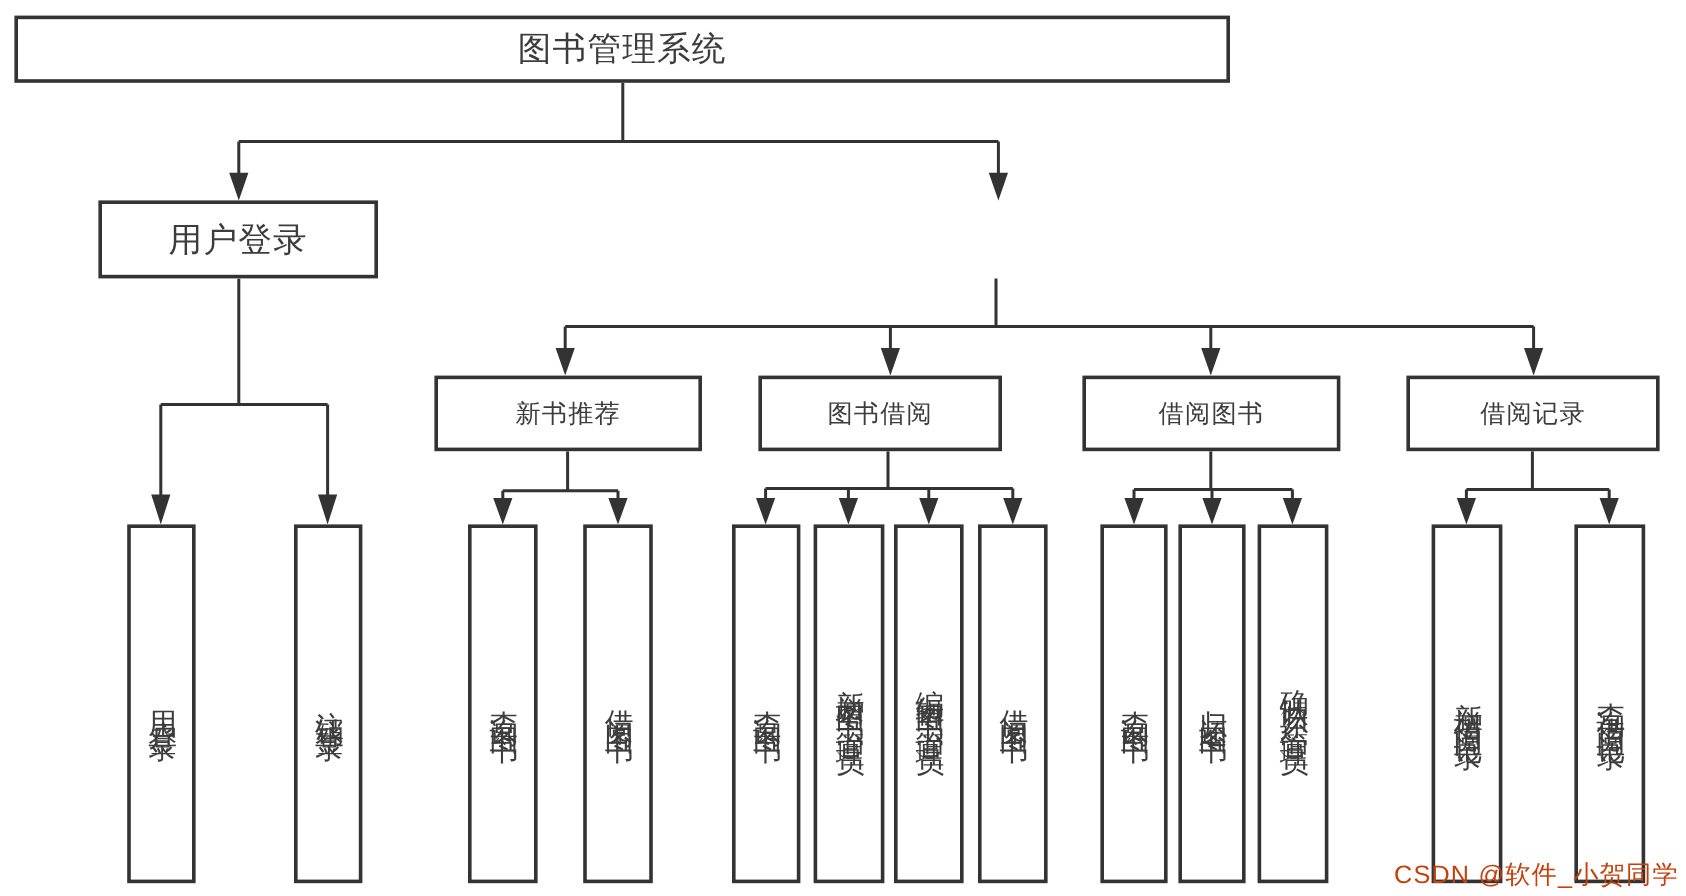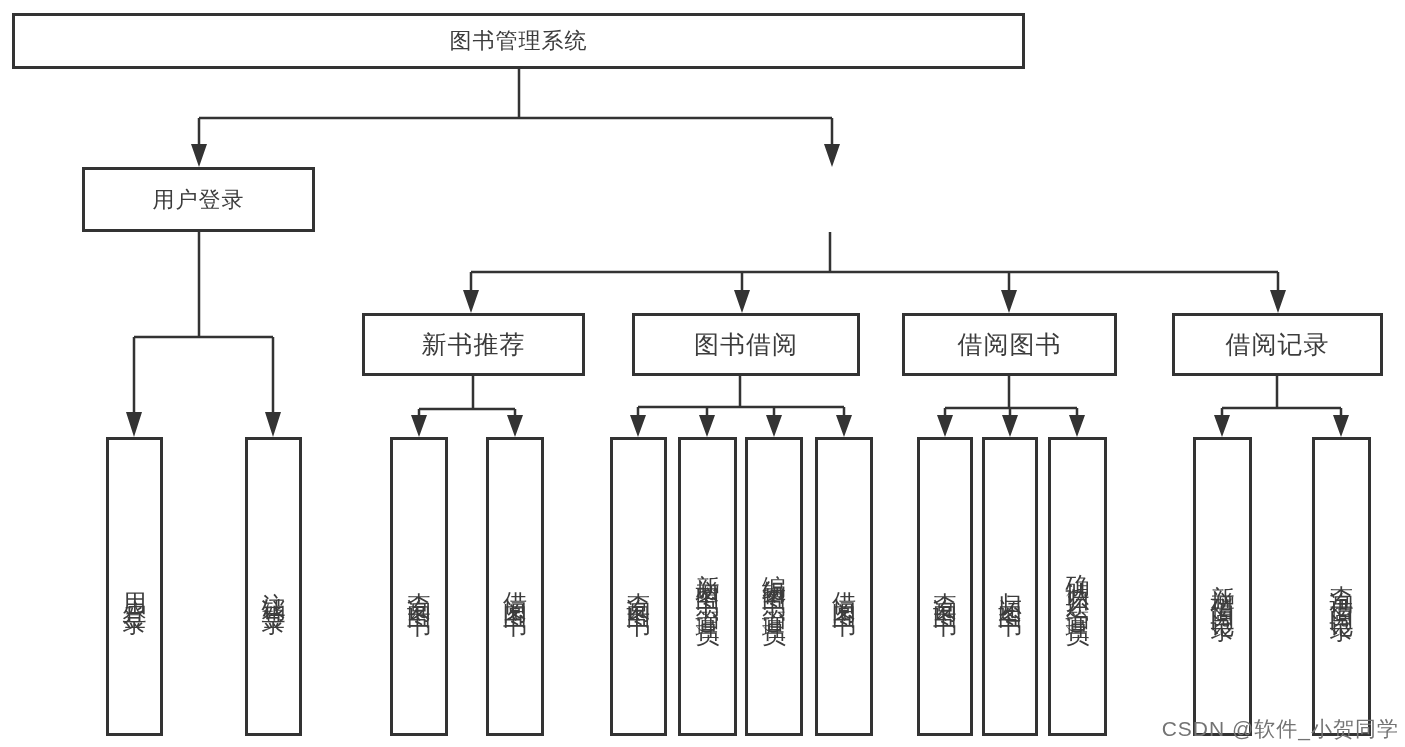--- a/index.html
+++ b/index.html
@@ -20,42 +20,42 @@
   .box {
     position: absolute;
     box-sizing: border-box;
     border: 3px solid #333333;
     background: #ffffff;
     display: flex;
     align-items: center;
     justify-content: center;
     color: #3c3c3c;
   }
-  .h-label { font-size: 22px; letter-spacing: 1px; white-space: nowrap; }
+  .h-label { font-size: 28px; letter-spacing: 1px; white-space: nowrap; }
   .root-box  { left: 12px;  top: 13px;  width: 1013px; height: 56px; }
   .lvl1-box  { top: 167px; height: 65px; }
   .lvl2-box  { top: 313px; height: 63px; }
-  .lvl2-box .h-label { font-size: 25px; }
+  .lvl2-box .h-label { font-size: 21px; }
   .leaf {
     top: 437px;
     height: 299px;
   }
   .vtext {
     writing-mode: vertical-rl;
     font-size: 24px;
     letter-spacing: 7px;
     white-space: nowrap;
     color: #3c3c3c;
   }
   .watermark {
     position: absolute;
     right: 6px;
     bottom: 4px;
     font-size: 21px;
-    color: #737373;
+    color: #c2410c;
     letter-spacing: 1px;
     z-index: 10;
     white-space: nowrap;
   }
 </style>
 </head>
 <body>
 
 <div id="stage">
 
@@ -94,21 +94,21 @@
     <span class="h-label">图书管理系统</span>
   </div>
 
   <div class="box lvl1-box" style="left:82px; width:233px;">
     <span class="h-label">用户登录</span>
   </div>
 
   <div class="box lvl2-box" style="left:362px; width:223px;">
     <span class="h-label">新书推荐</span>
   </div>
-  <div class="box lvl2-box" style="left:632px; width:228px;">
+  <div class="box lvl2-box" style="left:632px; width:203px;">
     <span class="h-label">图书借阅</span>
   </div>
   <div class="box lvl2-box" style="left:902px; width:215px;">
     <span class="h-label">借阅图书</span>
   </div>
   <div class="box lvl2-box" style="left:1172px; width:211px;align-items:center;">
     <span class="h-label">借阅记录</span>
   </div>
 
   <div class="box leaf" style="left:106px; width:57px;">

